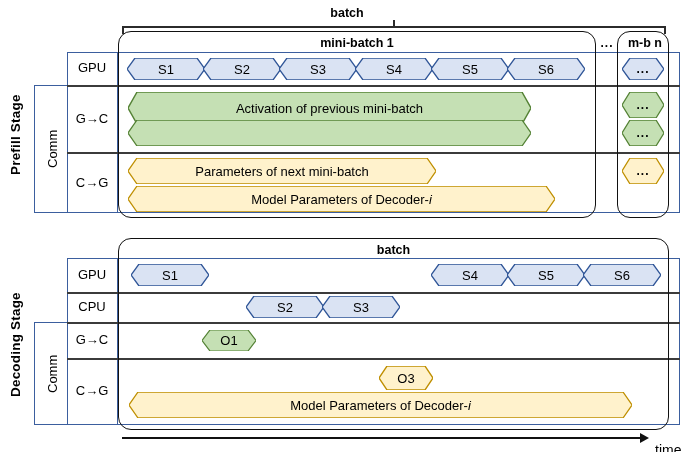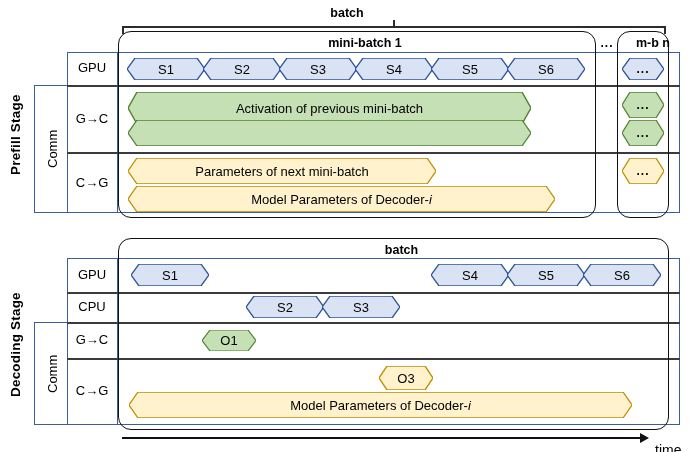--- a/index.html
+++ b/index.html
@@ -27,21 +27,21 @@
     display:flex;align-items:center;justify-content:center;
   }
 
   
   .tblbox{position:absolute;border:1.3px solid #3b5e9e;box-sizing:border-box;}
   .rowline{position:absolute;background:#3b3b3b;height:1.5px;}
   .collineThin{position:absolute;background:#3b5e9e;width:1.3px;}
 
   
   .roundbox{position:absolute;border:1.6px solid #111;border-radius:13px;box-sizing:border-box;background:transparent;}
-  .boxtitle{position:absolute;font-weight:bold;font-size:12.5px;text-align:center;white-space:nowrap;margin-left:8px;}
+  .boxtitle{position:absolute;font-weight:bold;font-size:12.5px;text-align:center;white-space:nowrap;}
 
   
   .chev{
     position:absolute;
     box-sizing:border-box;
     display:flex;align-items:center;justify-content:center;
     font-size:13px;
     color:#000;
     white-space:nowrap;
   }

